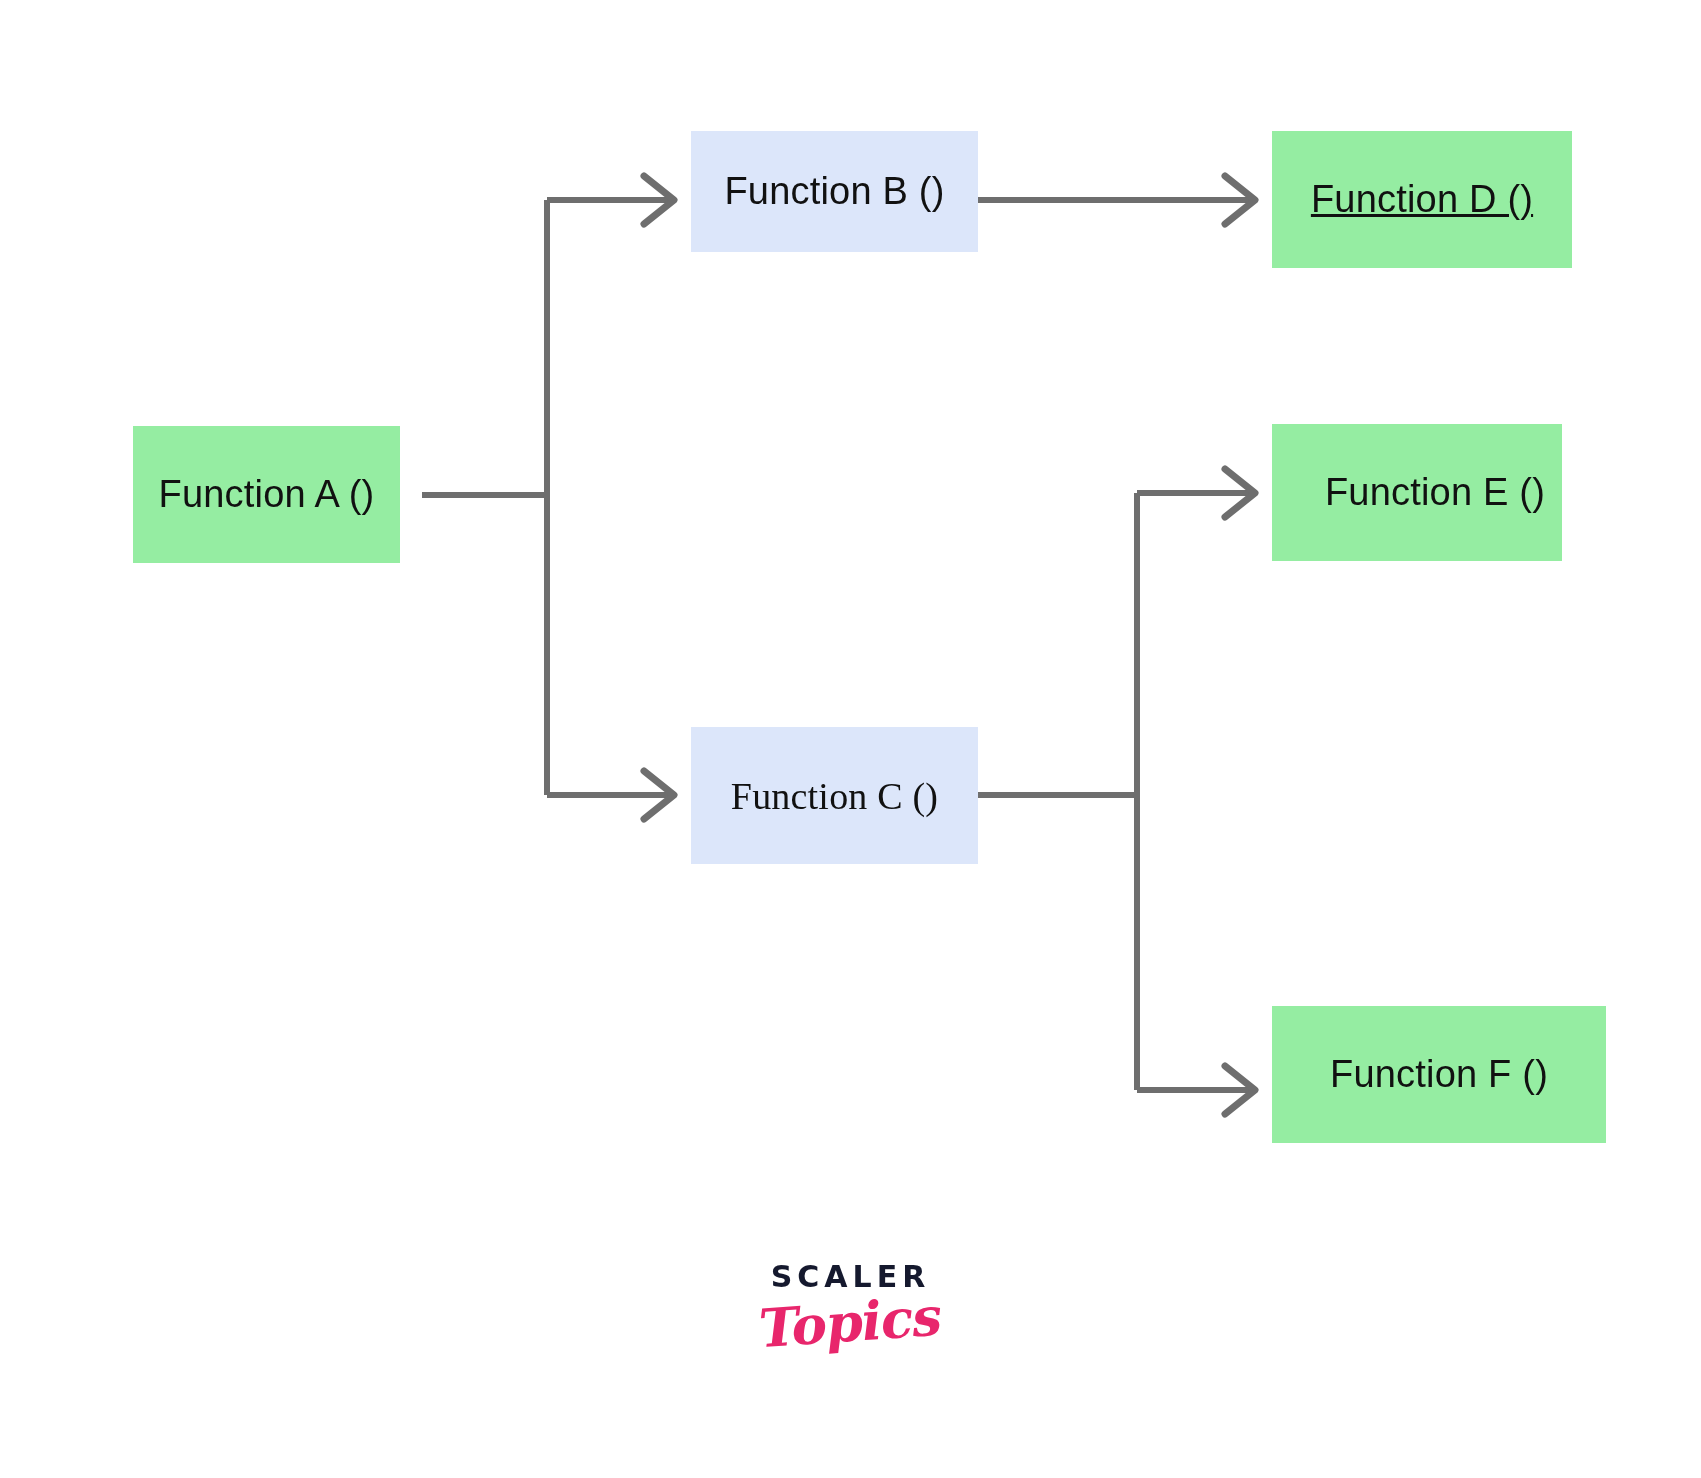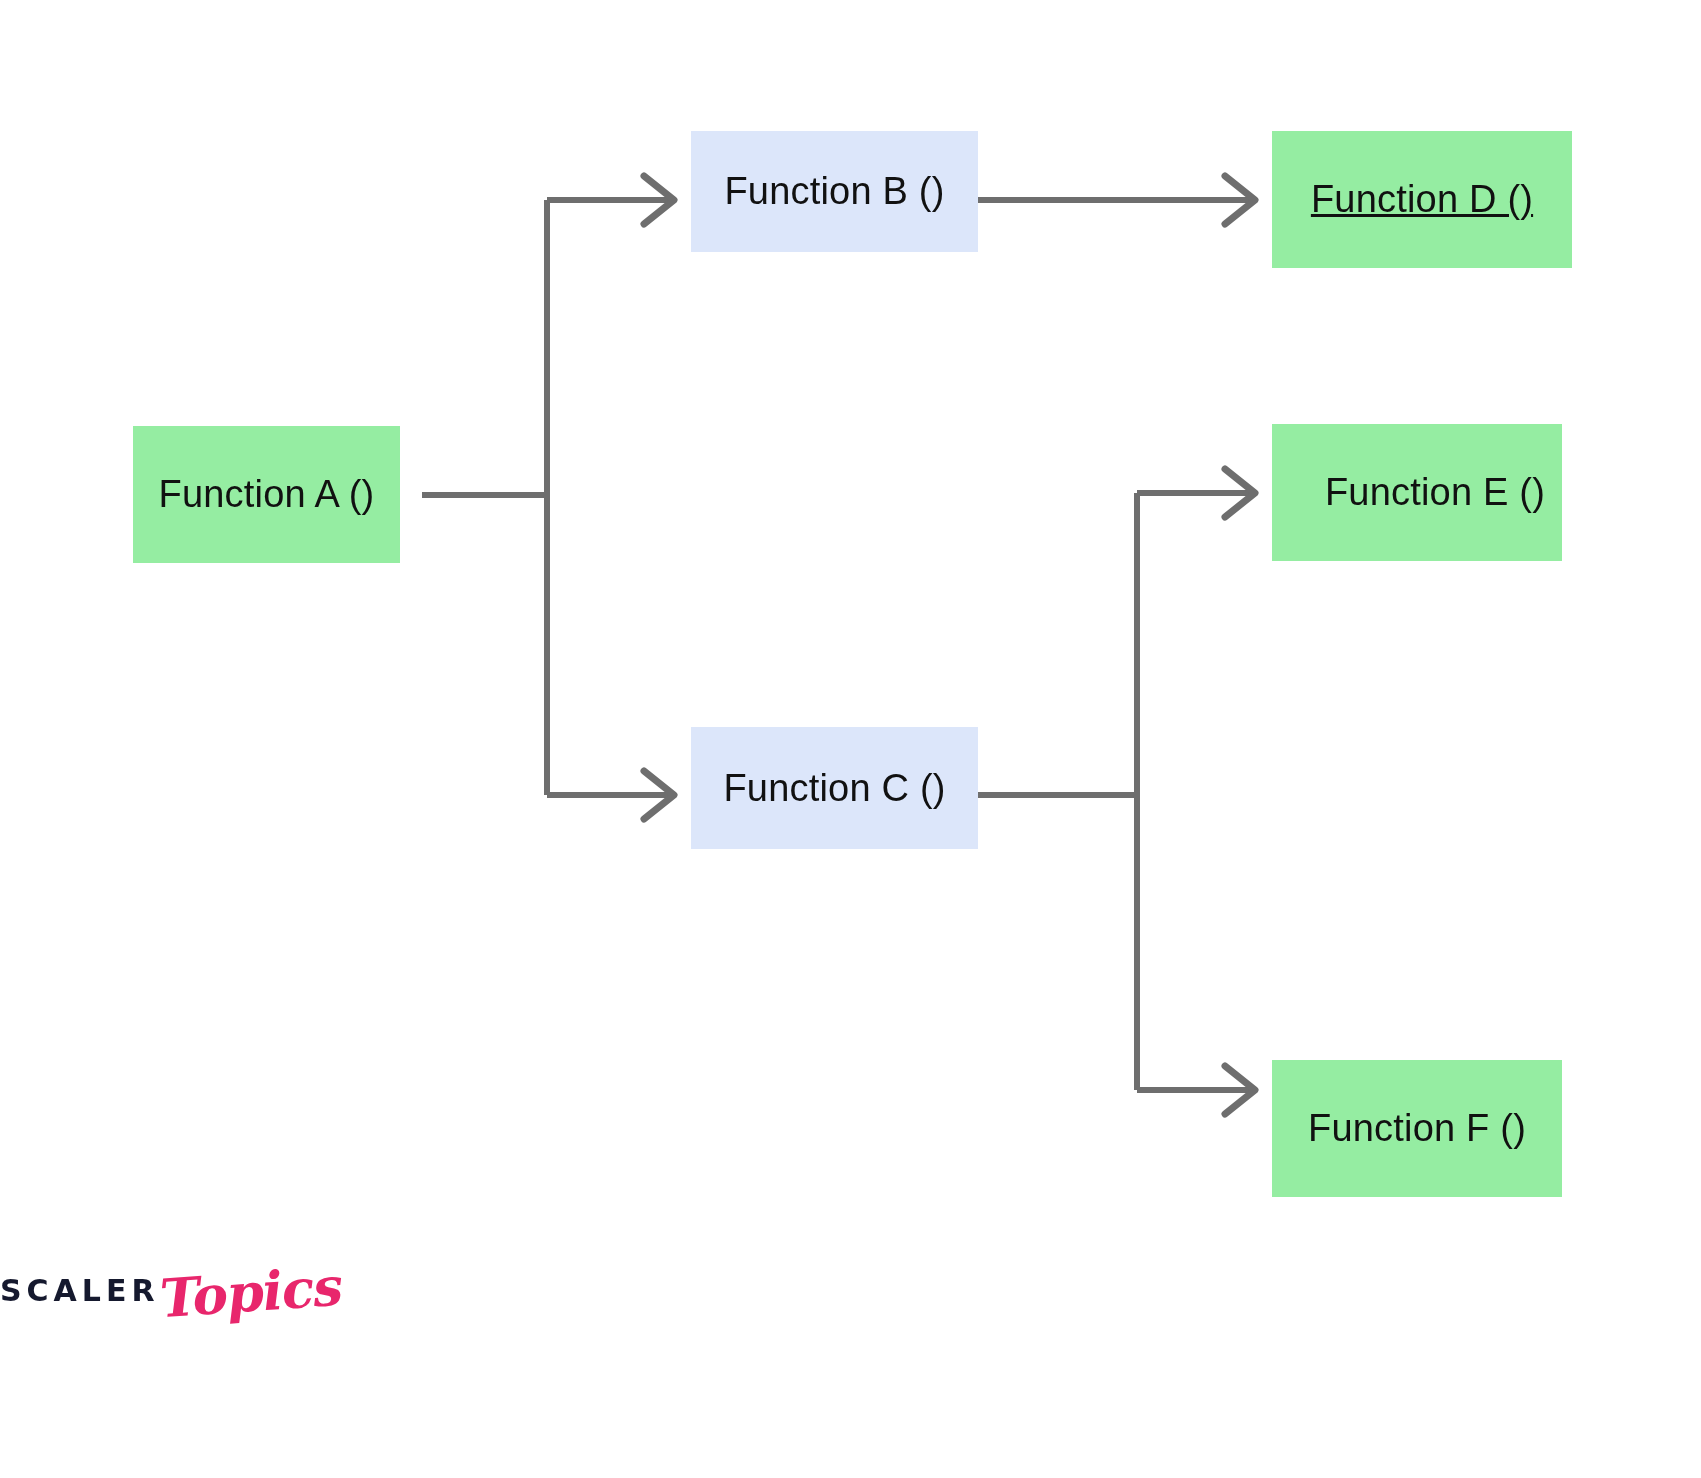--- a/index.html
+++ b/index.html
@@ -36,33 +36,33 @@
     color: #111111;
     letter-spacing: 0.2px;
     white-space: nowrap;
   }
   .node.green { background: #95eda2; }
   .node.blue  { background: #dce6fa; }
 
   
   #node-a { left: 133px; top: 426px;  width: 267px; height: 137px; }
   #node-b { left: 691px; top: 131px;  width: 287px; height: 121px; }
-  #node-c { left: 691px; top: 727px;  width: 287px; height: 122px; }
+  #node-c { left: 691px; top: 727px;  width: 287px; height: 137px; font-family: Liberation Serif, serif; }
   #node-d { left: 1272px; top: 131px; width: 300px; height: 137px; text-decoration: underline; }
   #node-e { left: 1272px; top: 424px; width: 290px; height: 137px; padding-left: 36px; }
-  #node-f { left: 1272px; top: 1060px; width: 290px; height: 137px; }
+  #node-f { left: 1272px; top: 1006px; width: 334px; height: 137px; }
 
   
   #logo {
     position: absolute;
     left: 0;
     right: 0;
     top: 1262px;
     display: flex;
-    flex-direction: row;
+    flex-direction: column;
     align-items: center;
     justify-content: flex-start;
   }
   #logo-scaler {
     font-family: "DejaVu Sans", sans-serif;
     font-weight: bold;
     font-size: 30px;
     letter-spacing: 5px;
     color: #15192e;
     line-height: 1;

